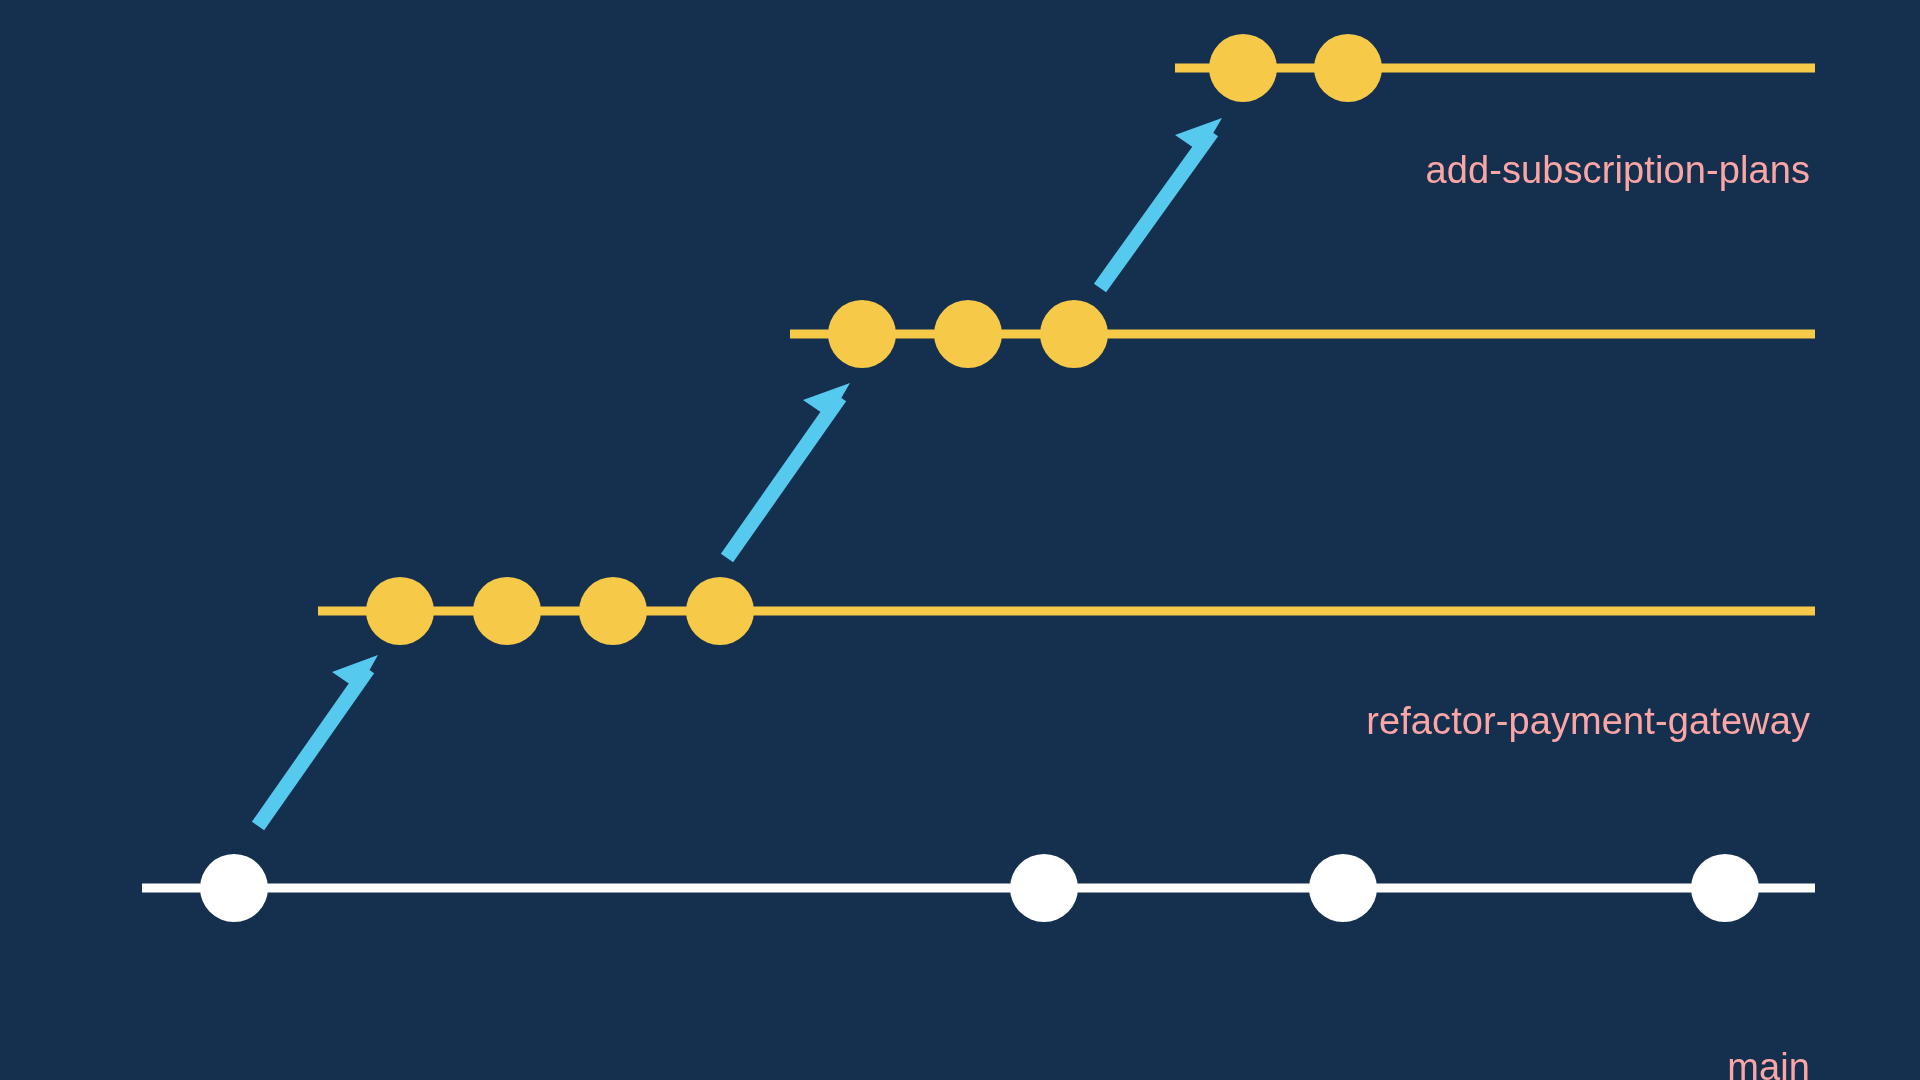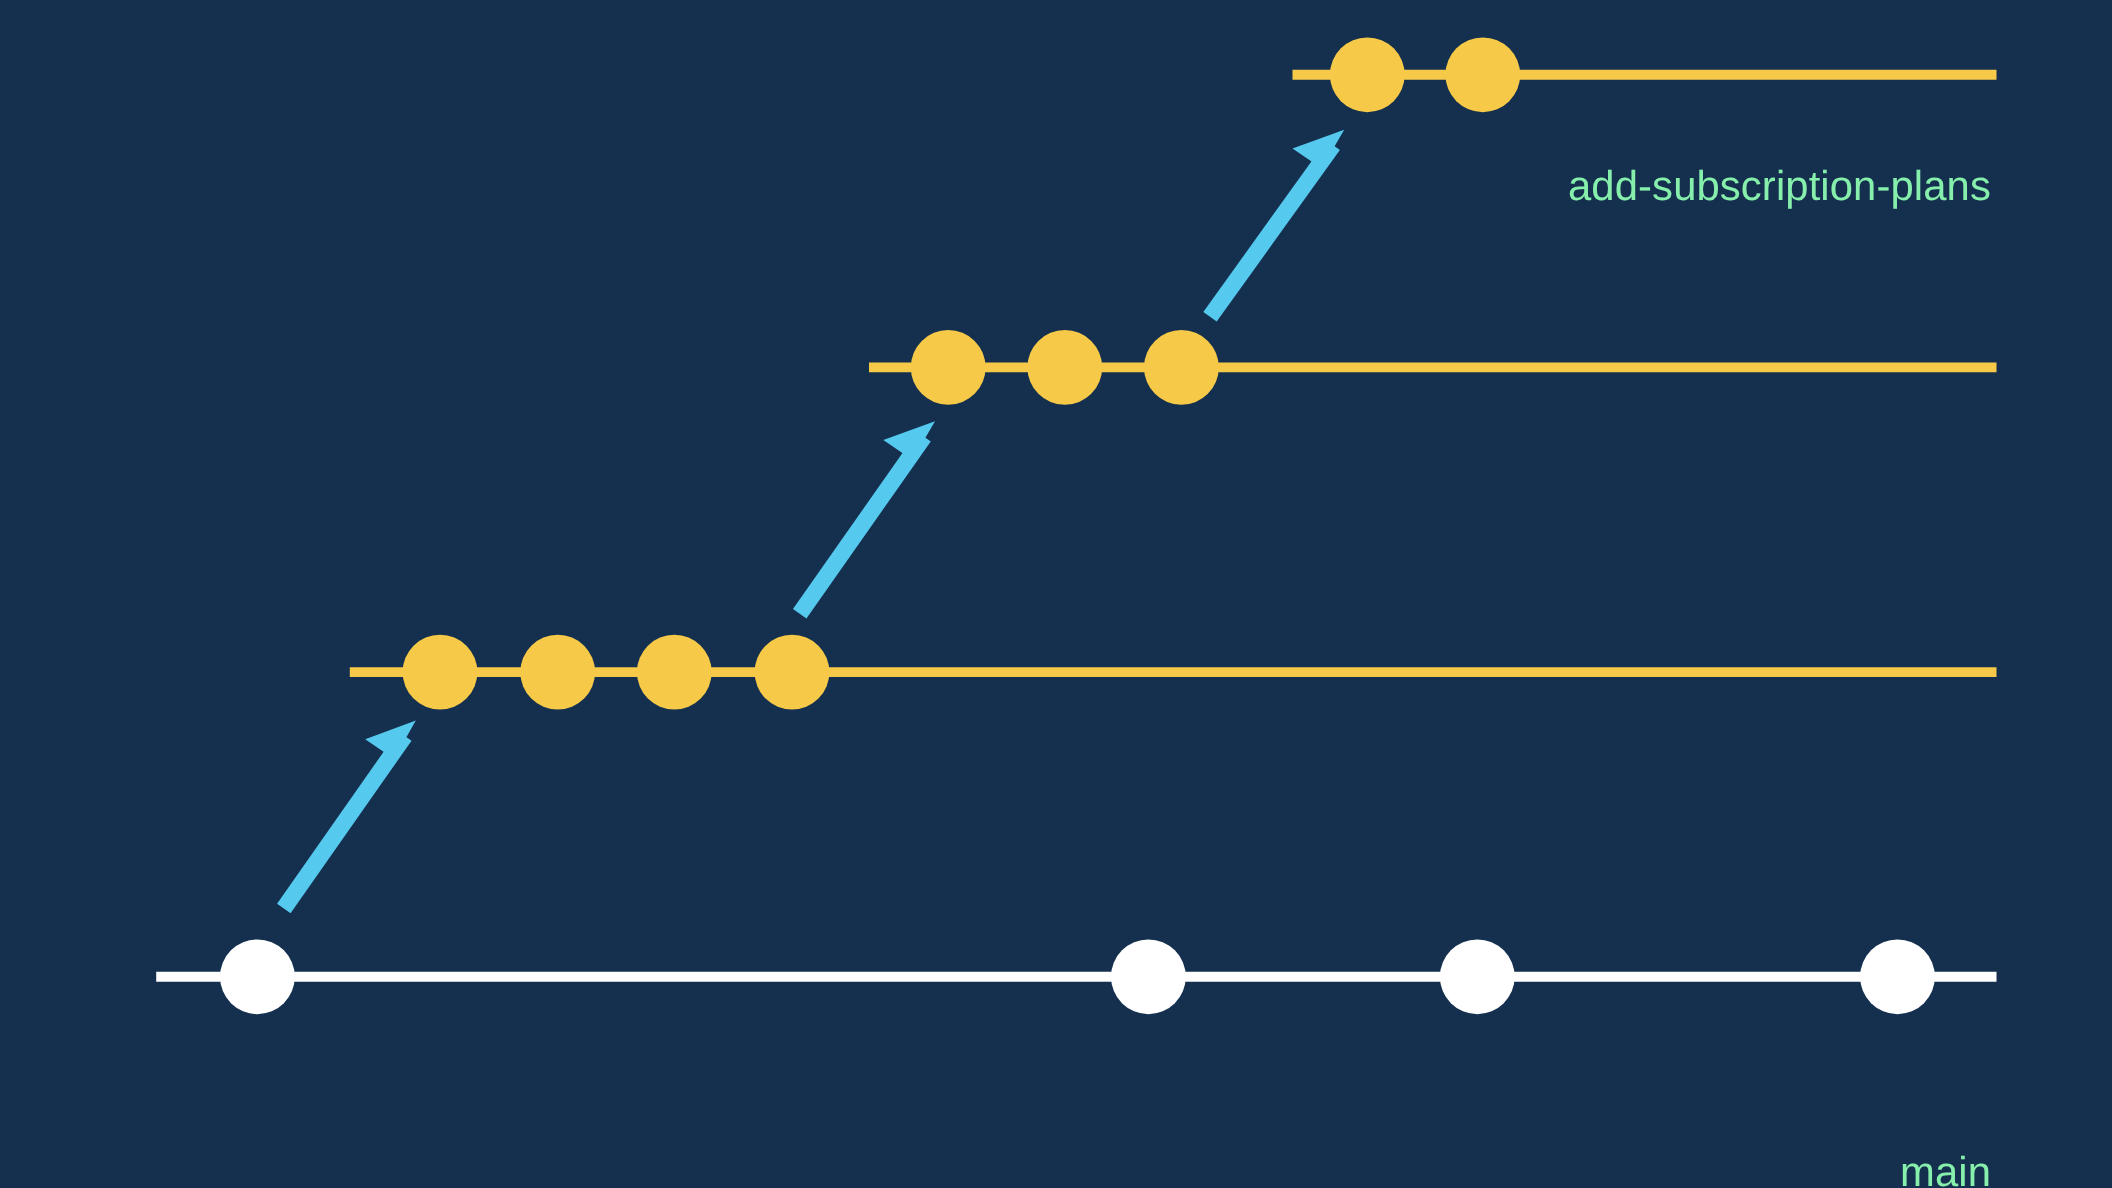--- a/index.html
+++ b/index.html
@@ -20,21 +20,21 @@
   }
   #git-graph-svg {
     position: absolute;
     inset: 0;
     width: 1920px;
     height: 1080px;
     display: block;
   }
   .branch-label {
     position: absolute;
-    color: #86efac;
+    color: #fca5a5;
     font-family: "Liberation Sans", sans-serif;
     font-size: 38px;
     font-weight: 400;
     letter-spacing: 0.1px;
     white-space: nowrap;
     text-align: right;
     transform: translate(-100%, -50%);
   }
 </style>
 </head>
@@ -88,16 +88,17 @@
       <circle cx="234" cy="888" r="34" fill="#ffffff"></circle>
       <circle cx="1044" cy="888" r="34" fill="#ffffff"></circle>
       <circle cx="1343" cy="888" r="34" fill="#ffffff"></circle>
       <circle cx="1725" cy="888" r="34" fill="#ffffff"></circle>
     </g>
   </svg>
 
   <div class="branch-label" style="left:1810px; top:170px;">add-subscription-plans</div>
 
 
+  <div class="branch-label" style="left:1810px; top:721px;">refactor-payment-gateway</div>
 
   <div class="branch-label" style="left:1810px; top:1031px;margin-top:36px;">main</div>
 
 </div>
 
 </body></html>

